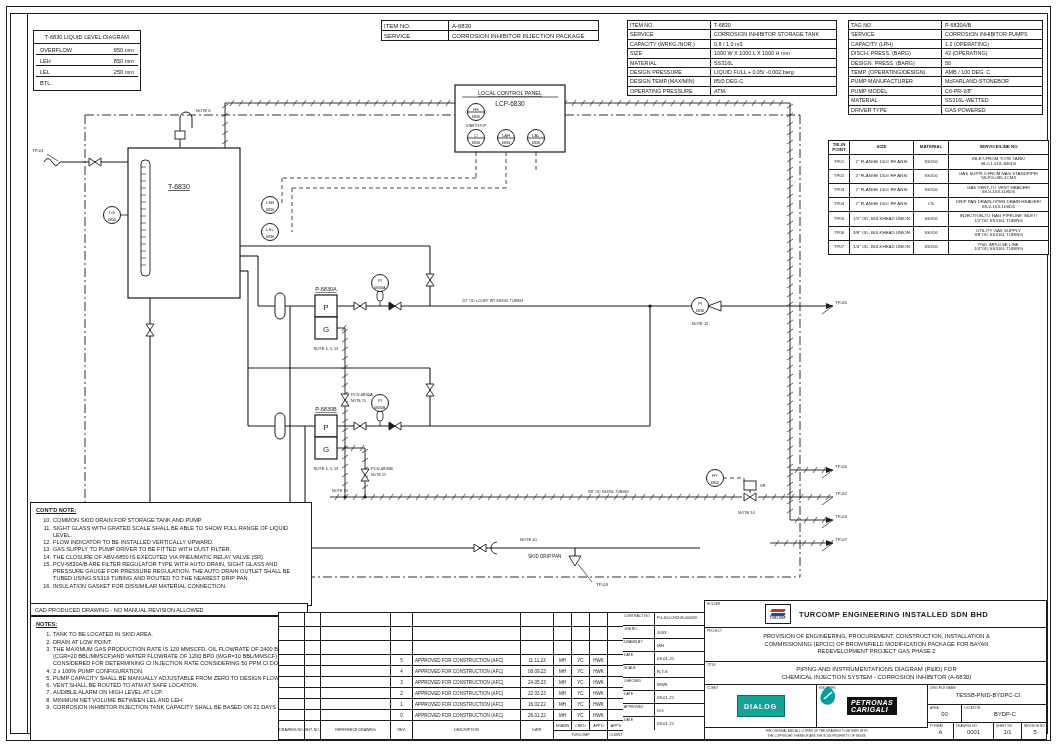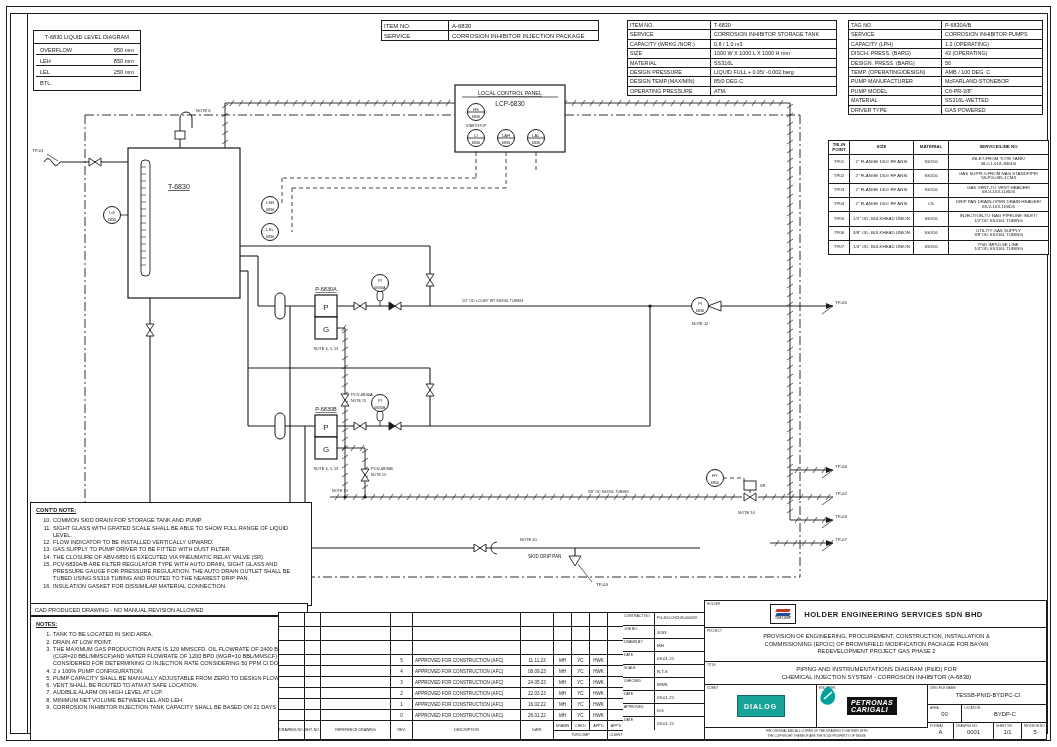--- a/index.html
+++ b/index.html
@@ -901,21 +901,21 @@
 
   <div class="tblock">
     <div class="tcell" style="left:0;top:0;width:343px;height:27px;">
       <span class="cornlbl">HOLDER</span>
       <div class="company">
         <span class="logobox-turcomp">
           <span class="b1"></span>
             <span class="b2"></span>
           <span class="tt">TURCOMP</span>
         </span>
-        <span>HOLDER ENGINEERING SERVICES SDN BHD</span>
+        <span>TURCOMP ENGINEERING INSTALLED SDN BHD</span>
       </div>
     </div>
     <div class="tcell" style="left:0;top:27px;width:343px;height:34px;">
       <span class="cornlbl">PROJECT</span>
       <div class="projtxt">
         <span>PROVISION OF ENGINEERING, PROCUREMENT, CONSTRUCTION, INSTALLATION &amp;</span>
         <span>COMMISSIONING (EPCIC) OF BROWNFIELD MODIFICATION PACKAGE FOR BAYAN</span>
         <span>REDEVELOPMENT PROJECT GAS PHASE 2</span>
       </div>
     </div>

